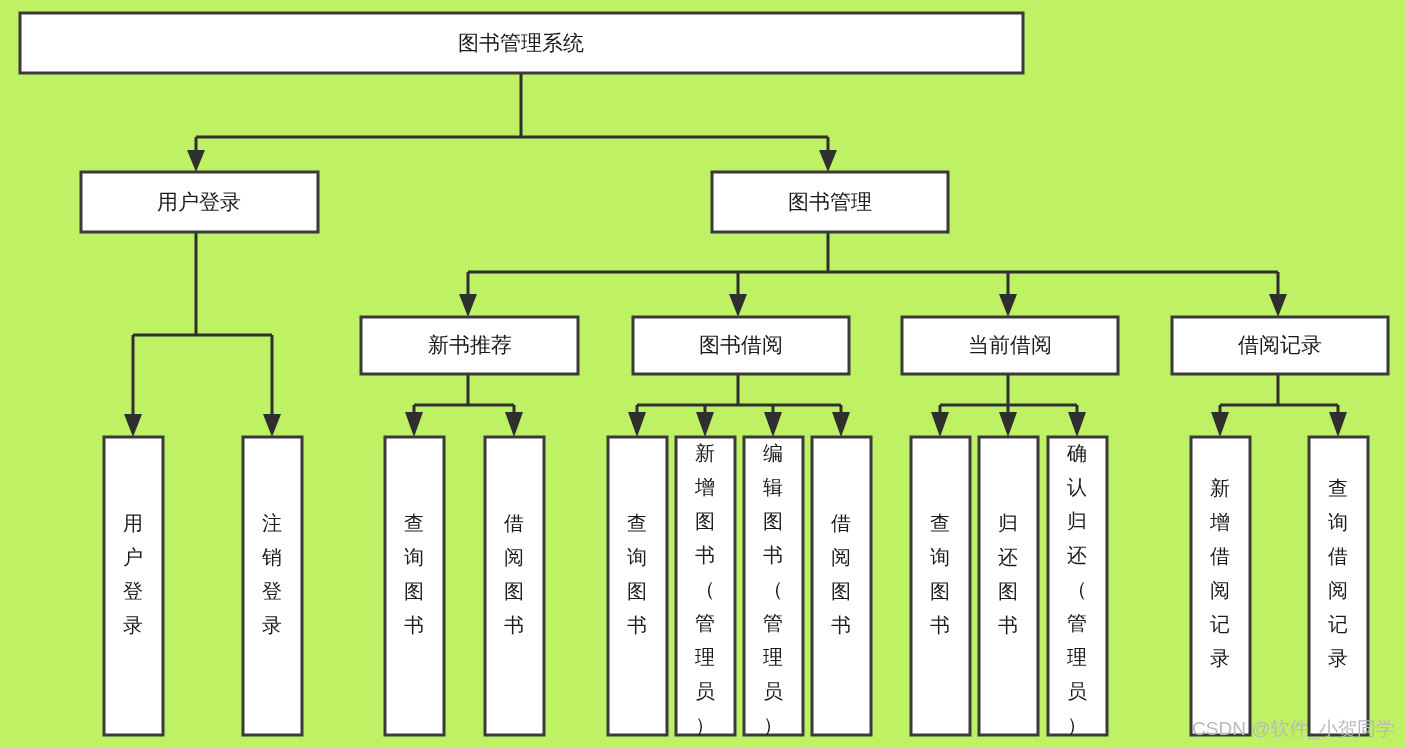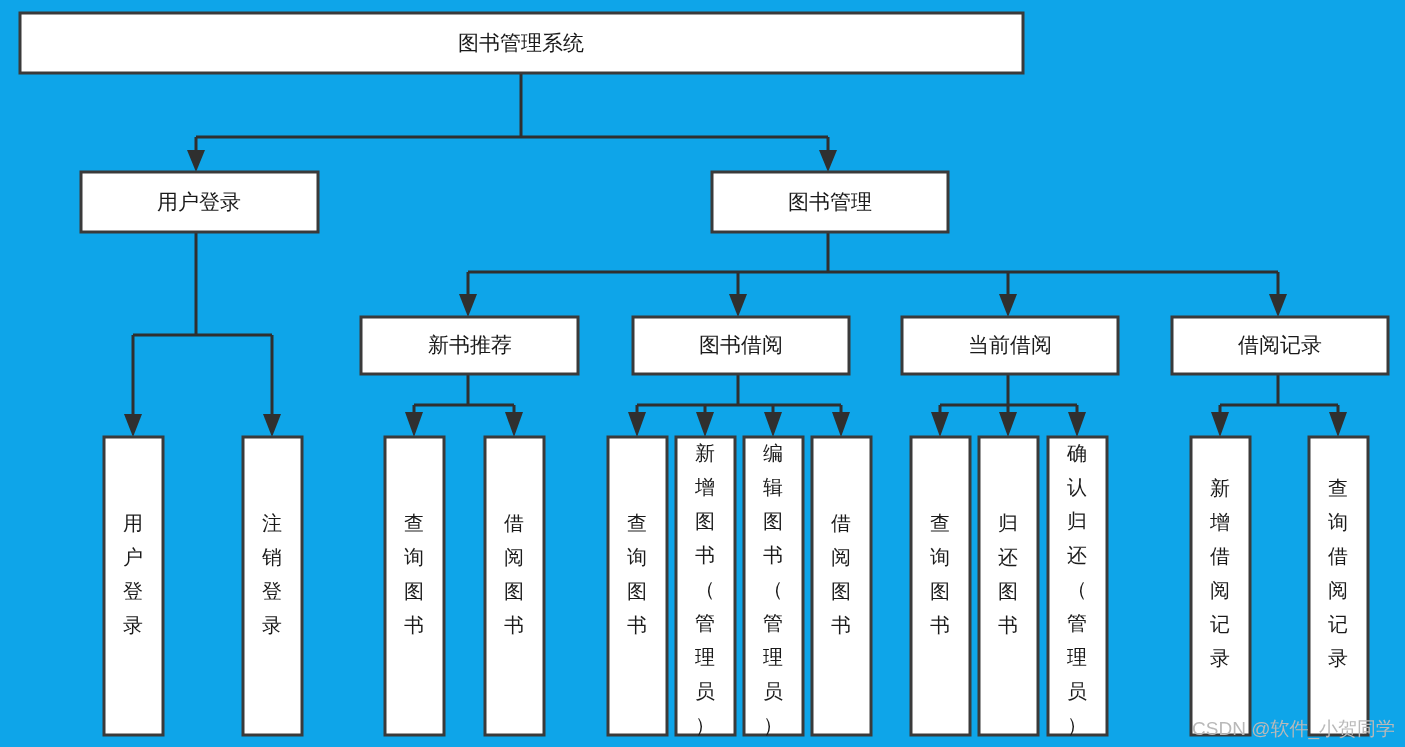--- a/index.html
+++ b/index.html
@@ -8,21 +8,21 @@
     padding: 0;
     background: #ffffff;
   }
   body {
     font-family: "Liberation Sans", "DejaVu Sans", sans-serif;
   }
   #diagram-root {
     position: relative;
     width: 1405px;
     height: 747px;
-    background: #0ea5e9;
+    background: #bef264;
     overflow: hidden;
   }
   svg#flowchart {
     display: block;
     width: 1405px;
     height: 747px;
   }
   .node-box {
     fill: #ffffff;
     stroke: #3a3a3a;

